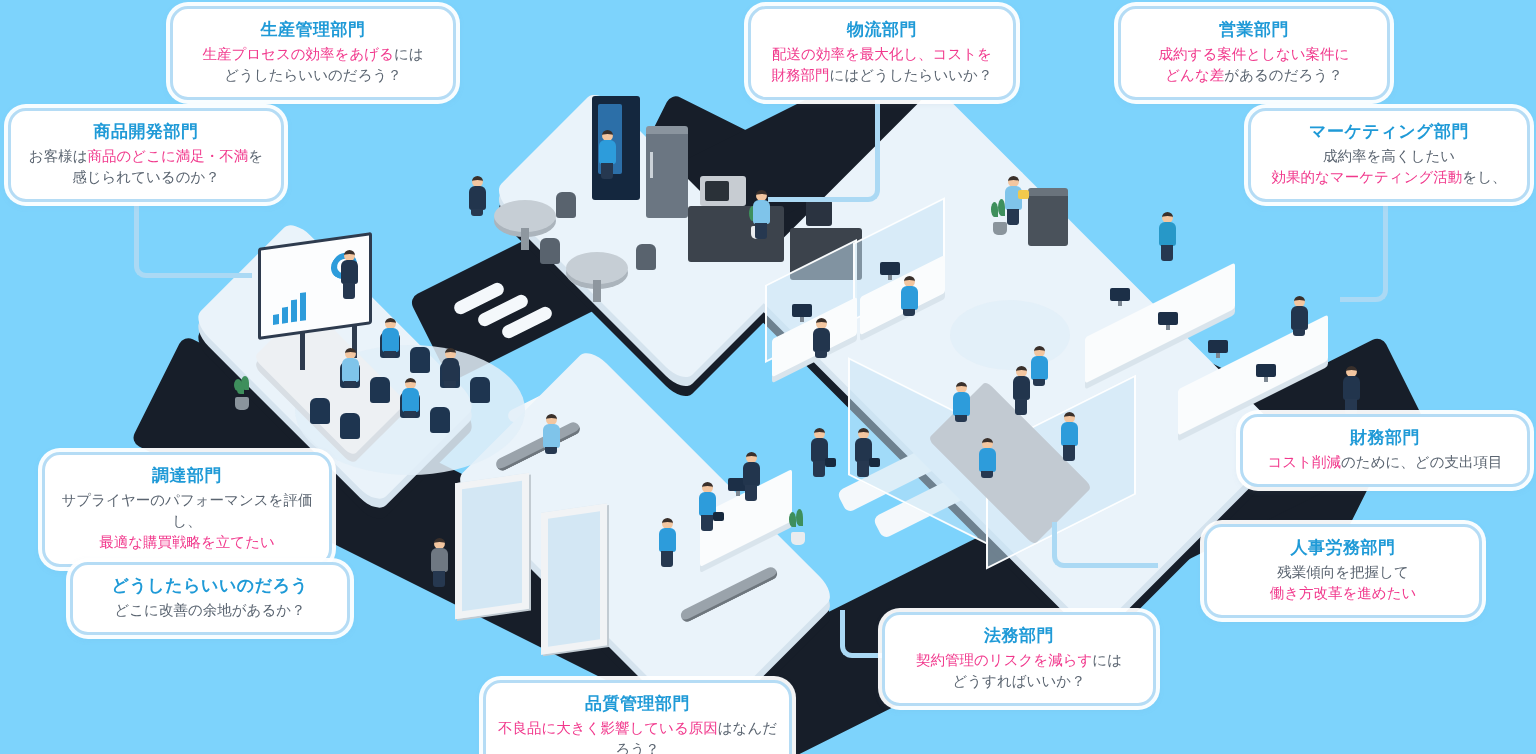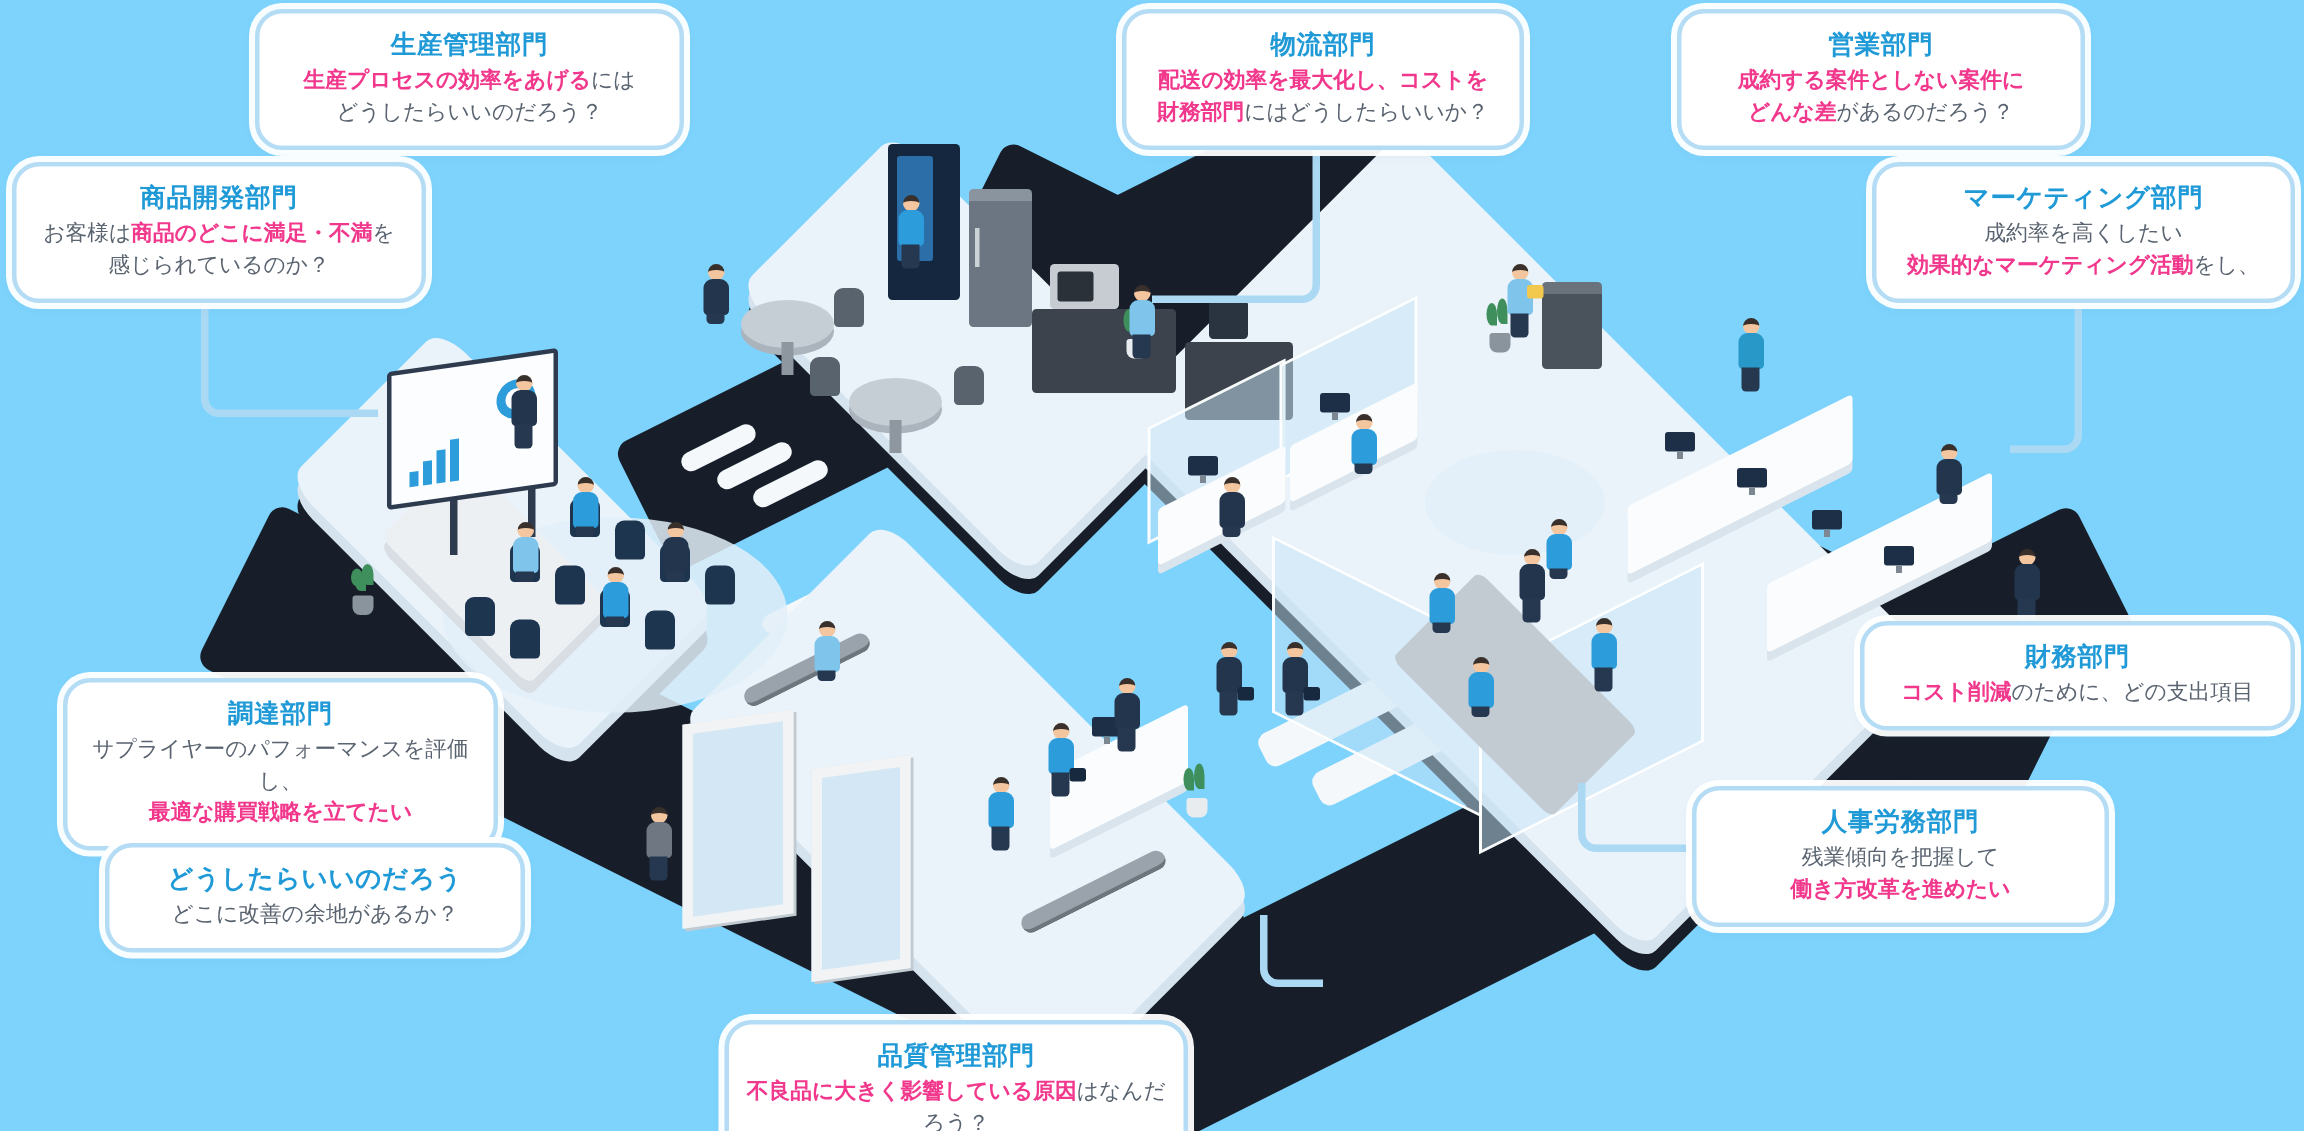--- a/index.html
+++ b/index.html
@@ -64,21 +64,21 @@
   
   .conn{position:absolute;border:0 solid var(--connector);z-index:15}
   .conn.bl{border-left-width:5px;border-bottom-width:5px;border-bottom-left-radius:12px}
   .conn.br{border-right-width:5px;border-bottom-width:5px;border-bottom-right-radius:12px}
   
   .callout{position:absolute;background:#fff;border:3px solid var(--border-blue);border-radius:18px;
     box-shadow:0 0 0 4px rgba(255,255,255,.95),0 2px 8px rgba(110,150,185,.18);
     padding:9px 10px 11px;text-align:center;z-index:20}
   .callout h3{font-size:17px;font-weight:700;color:var(--title-blue);letter-spacing:.5px;margin-bottom:3px}
   .callout .body{font-size:14.5px;font-weight:500;color:var(--body-gray);line-height:1.45}
-  .callout .body .em{color:var(--em-pink);font-weight:700}
+  .callout .body .em{color:var(--em-pink);font-weight:400}
 </style>
 </head>
 <body>
 
 <div class="stage">
 
   <div class="road r1" style="left:120px;top:485px;width:700px;height:120px"></div>
   <div class="road r1" style="left:600px;top:265px;width:800px;height:130px"></div>
   <div class="road r2" style="left:400px;top:168px;width:560px;height:94px"></div>
   <div class="road r2" style="left:460px;top:553px;width:1000px;height:114px"></div>
@@ -372,27 +372,34 @@
         <div><span>成約率を高くしたい</span></div>
         <div><span class="em">効果的なマーケティング活動</span><span>をし、</span></div>
       </div>
   </div>
   <div class="callout" style="left:1240px;top:414px;width:290px">
     <h3>財務部門</h3>
     <div class="body">
         <div><span class="em">コスト削減</span><span>のために、どの支出項目</span></div>
       </div>
   </div>
-  <div class="callout" style="left:1128px;top:524px;width:278px">
+  <div class="callout" style="left:1204px;top:524px;width:278px">
     <h3>人事労務部門</h3>
     <div class="body">
         <div><span>残業傾向を把握して</span></div>
         <div><span class="em">働き方改革を進めたい</span></div>
       </div>
   </div>
+  <div class="callout" style="left:882px;top:612px;width:274px">
+    <h3>法務部門</h3>
+    <div class="body">
+        <div><span class="em">契約管理のリスクを減らす</span><span>には</span></div>
+        <div><span>どうすればいいか？</span></div>
+      </div>
+  </div>
   <div class="callout" style="left:42px;top:452px;width:290px">
     <h3>調達部門</h3>
     <div class="body">
         <div><span>サプライヤーのパフォーマンスを評価し、</span></div>
         <div><span class="em">最適な購買戦略を立てたい</span></div>
       </div>
   </div>
   <div class="callout" style="left:70px;top:562px;width:280px">
     <h3>どうしたらいいのだろう</h3>
     <div class="body">

